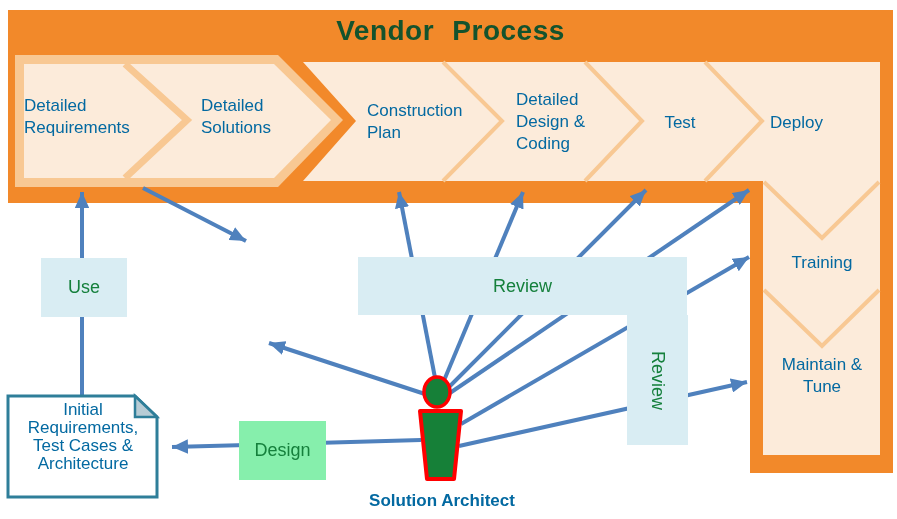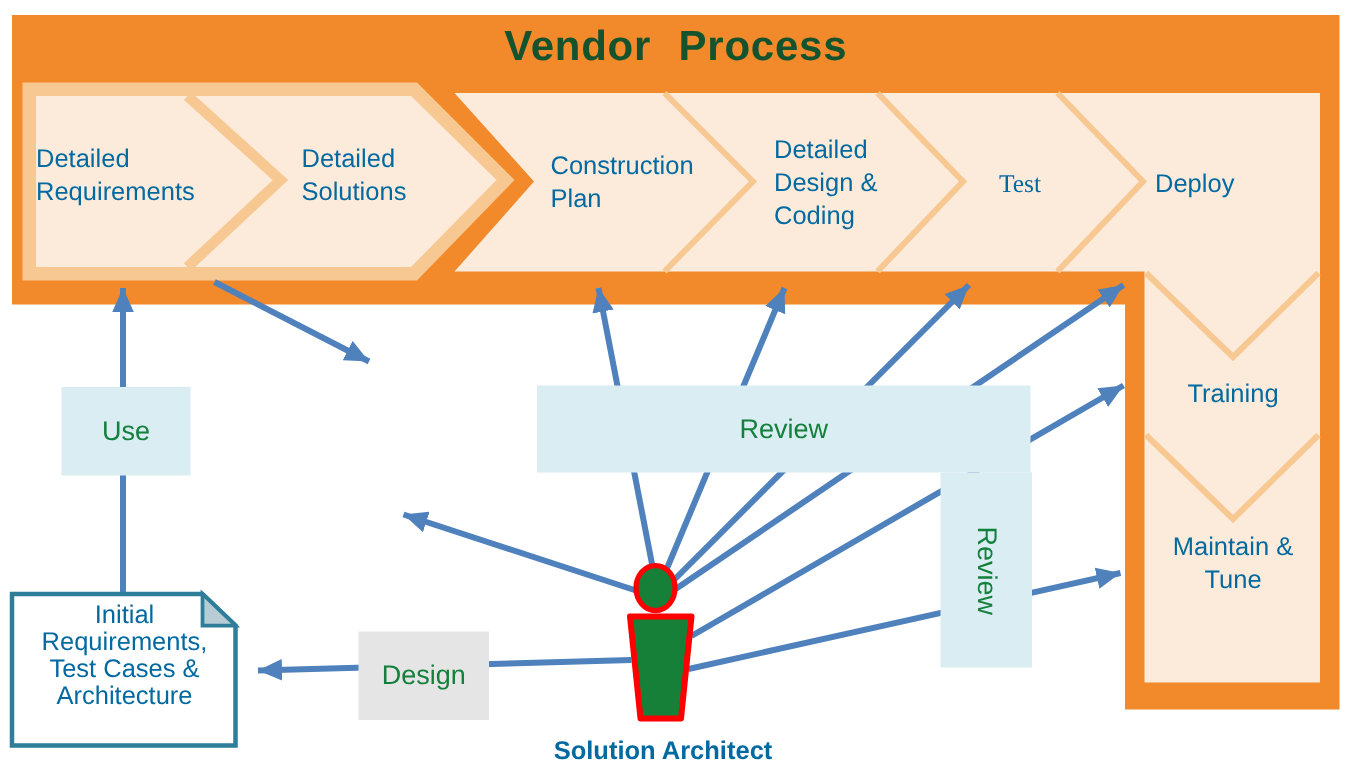--- a/index.html
+++ b/index.html
@@ -18,21 +18,21 @@
   .box{
     position:absolute;z-index:1;background:#D9EDF3;
     display:flex;align-items:center;justify-content:center;
     color:#15803C;font-size:18px;line-height:21px;text-align:center;
   }
   .box-use{left:41px;top:258px;width:86px;height:59px;}
   .box-feasibility{left:172px;top:255px;width:163px;height:62px;}
   .box-review-h{left:358px;top:257px;width:329px;height:58px;}
   .box-review-v{left:627px;top:315px;width:61px;height:130px;}
   .box-review-v span{transform:rotate(90deg);white-space:nowrap;}
-  .box-design{left:239px;top:421px;width:87px;height:59px;background:#e5e5e5;}
+  .box-design{left:239px;top:421px;width:87px;height:59px;background:#86efac;}
   .doc-text{left:16px;top:401px;width:134px;text-align:center;
     font-size:17px;line-height:18px;z-index:2;}
   .actor-label{left:352px;top:491px;width:180px;text-align:center;
     font-size:17px;font-weight:bold;z-index:2;}
 </style>
 </head>
 <body>
 
 <div id="canvas">
 
@@ -80,21 +80,21 @@
       <ellipse cx="437" cy="392" rx="13" ry="15" fill="#168038" stroke="#FF0000" stroke-width="3.5"></ellipse>
     </g>
   </svg>
 
   <div class="label banner-title">Vendor Process</div>
 
   <div class="label stage" style="left:24px;top:95px;width:132px;">Detailed Requirements</div>
   <div class="label stage" style="left:201px;top:95px;width:105px;">Detailed Solutions</div>
   <div class="label stage" style="left:516px;top:89px;width:86px;">Detailed Design &amp; Coding</div>
   <div class="label stage" style="left:367px;top:100px;width:112px;">Construction Plan</div>
-  <div class="label stage" style="left:632px;top:112px;width:96px;text-align:center;font-family:Liberation Serif, serif;">Test</div>
+  <div class="label stage" style="left:632px;top:112px;width:96px;text-align:center;">Test</div>
   <div class="label stage" style="left:770px;top:112px;width:104px;text-align:left;">Deploy</div>
   <div class="label stage" style="left:770px;top:252px;width:104px;text-align:center;">Training</div>
   <div class="label stage" style="left:770px;top:354px;width:104px;text-align:center;">Maintain &amp; Tune</div>
 
   <div class="box box-use">
     <span>Use</span>
   </div>
   <div class="box box-review-h">
     <span>Review</span>
   </div>

